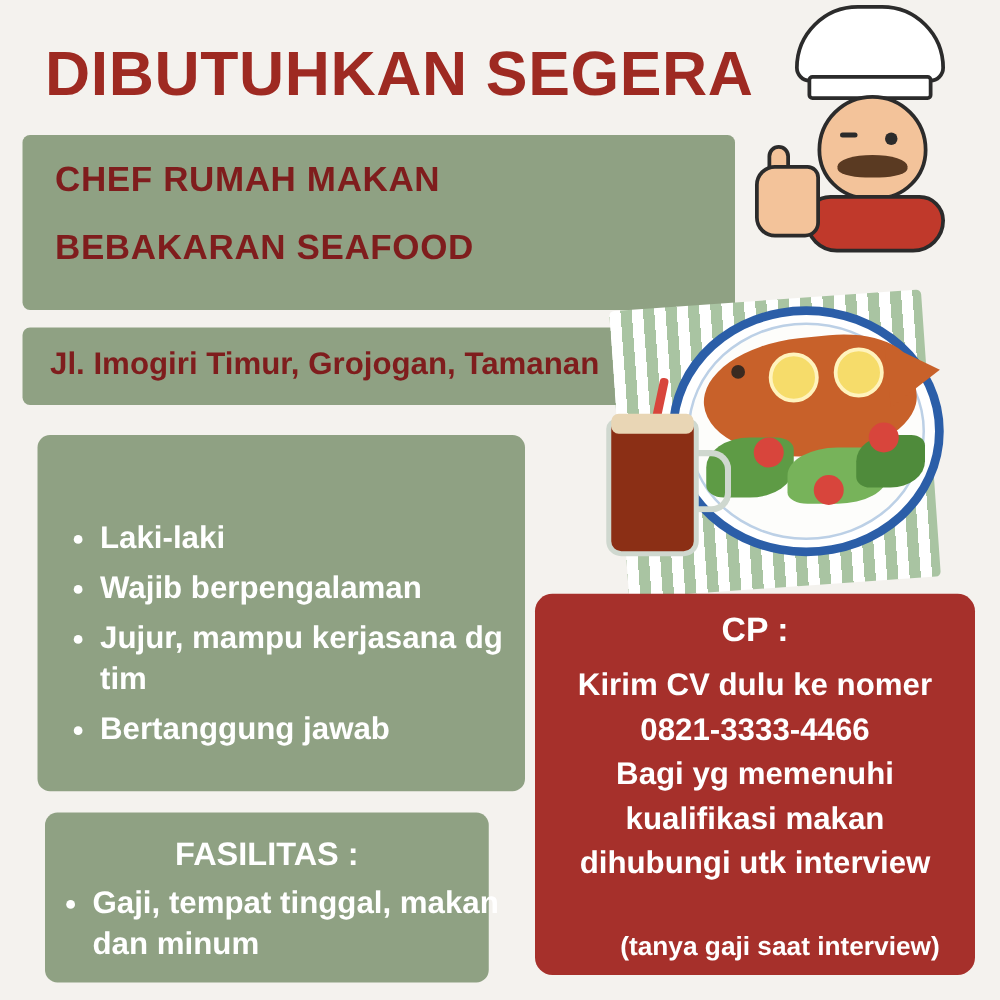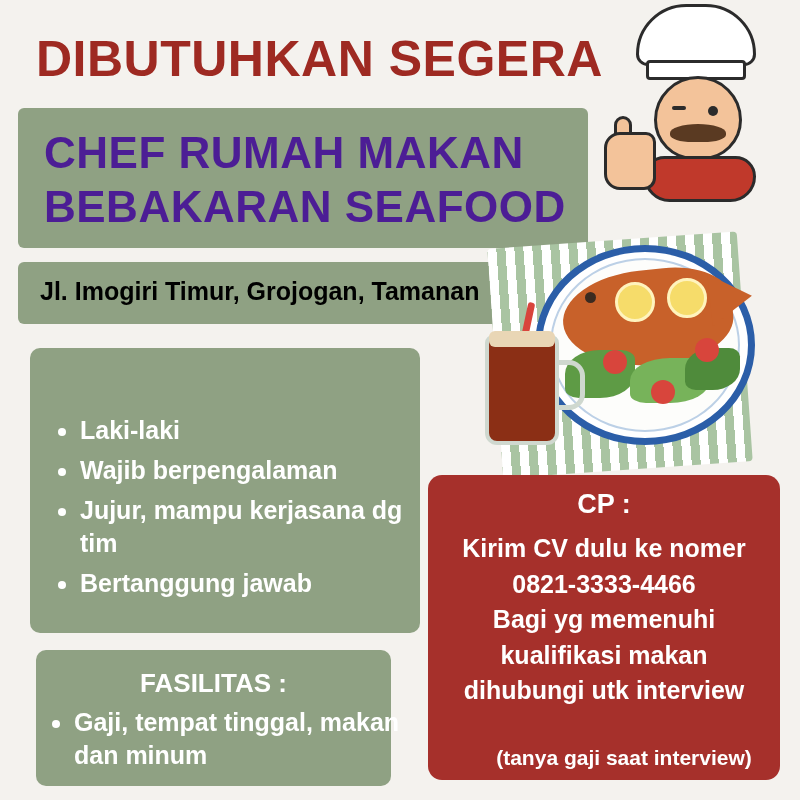--- a/index.html
+++ b/index.html
@@ -40,43 +40,43 @@
     left: 18px;
     top: 108px;
     width: 570px;
     height: 140px;
     background: #8fa183;
     border-radius: 6px;
   }
   .title-band .tl {
     position: absolute;
     left: 26px;
-    color: #4c1d95;
-    font-weight: bold;
-    font-size: 44px;
+    color: #7f1d1d;
+    font-weight: bold;
+    font-size: 28px;
     letter-spacing: 0.5px;
     white-space: nowrap;
   }
   .title-band .tl1 { top: 20px; }
   .title-band .tl2 { top: 74px; }
 
   .address-band {
     position: absolute;
     left: 18px;
     top: 262px;
     width: 544px;
     height: 62px;
     background: #8fa183;
     border-radius: 6px;
   }
   .address-band .addr {
     position: absolute;
     left: 22px;
     top: 15px;
-    color: #000000;
+    color: #7f1d1d;
     font-weight: bold;
     font-size: 25px;
     white-space: nowrap;
   }
 
   
   .syarat-panel {
     position: absolute;
     left: 30px;
     top: 348px;

